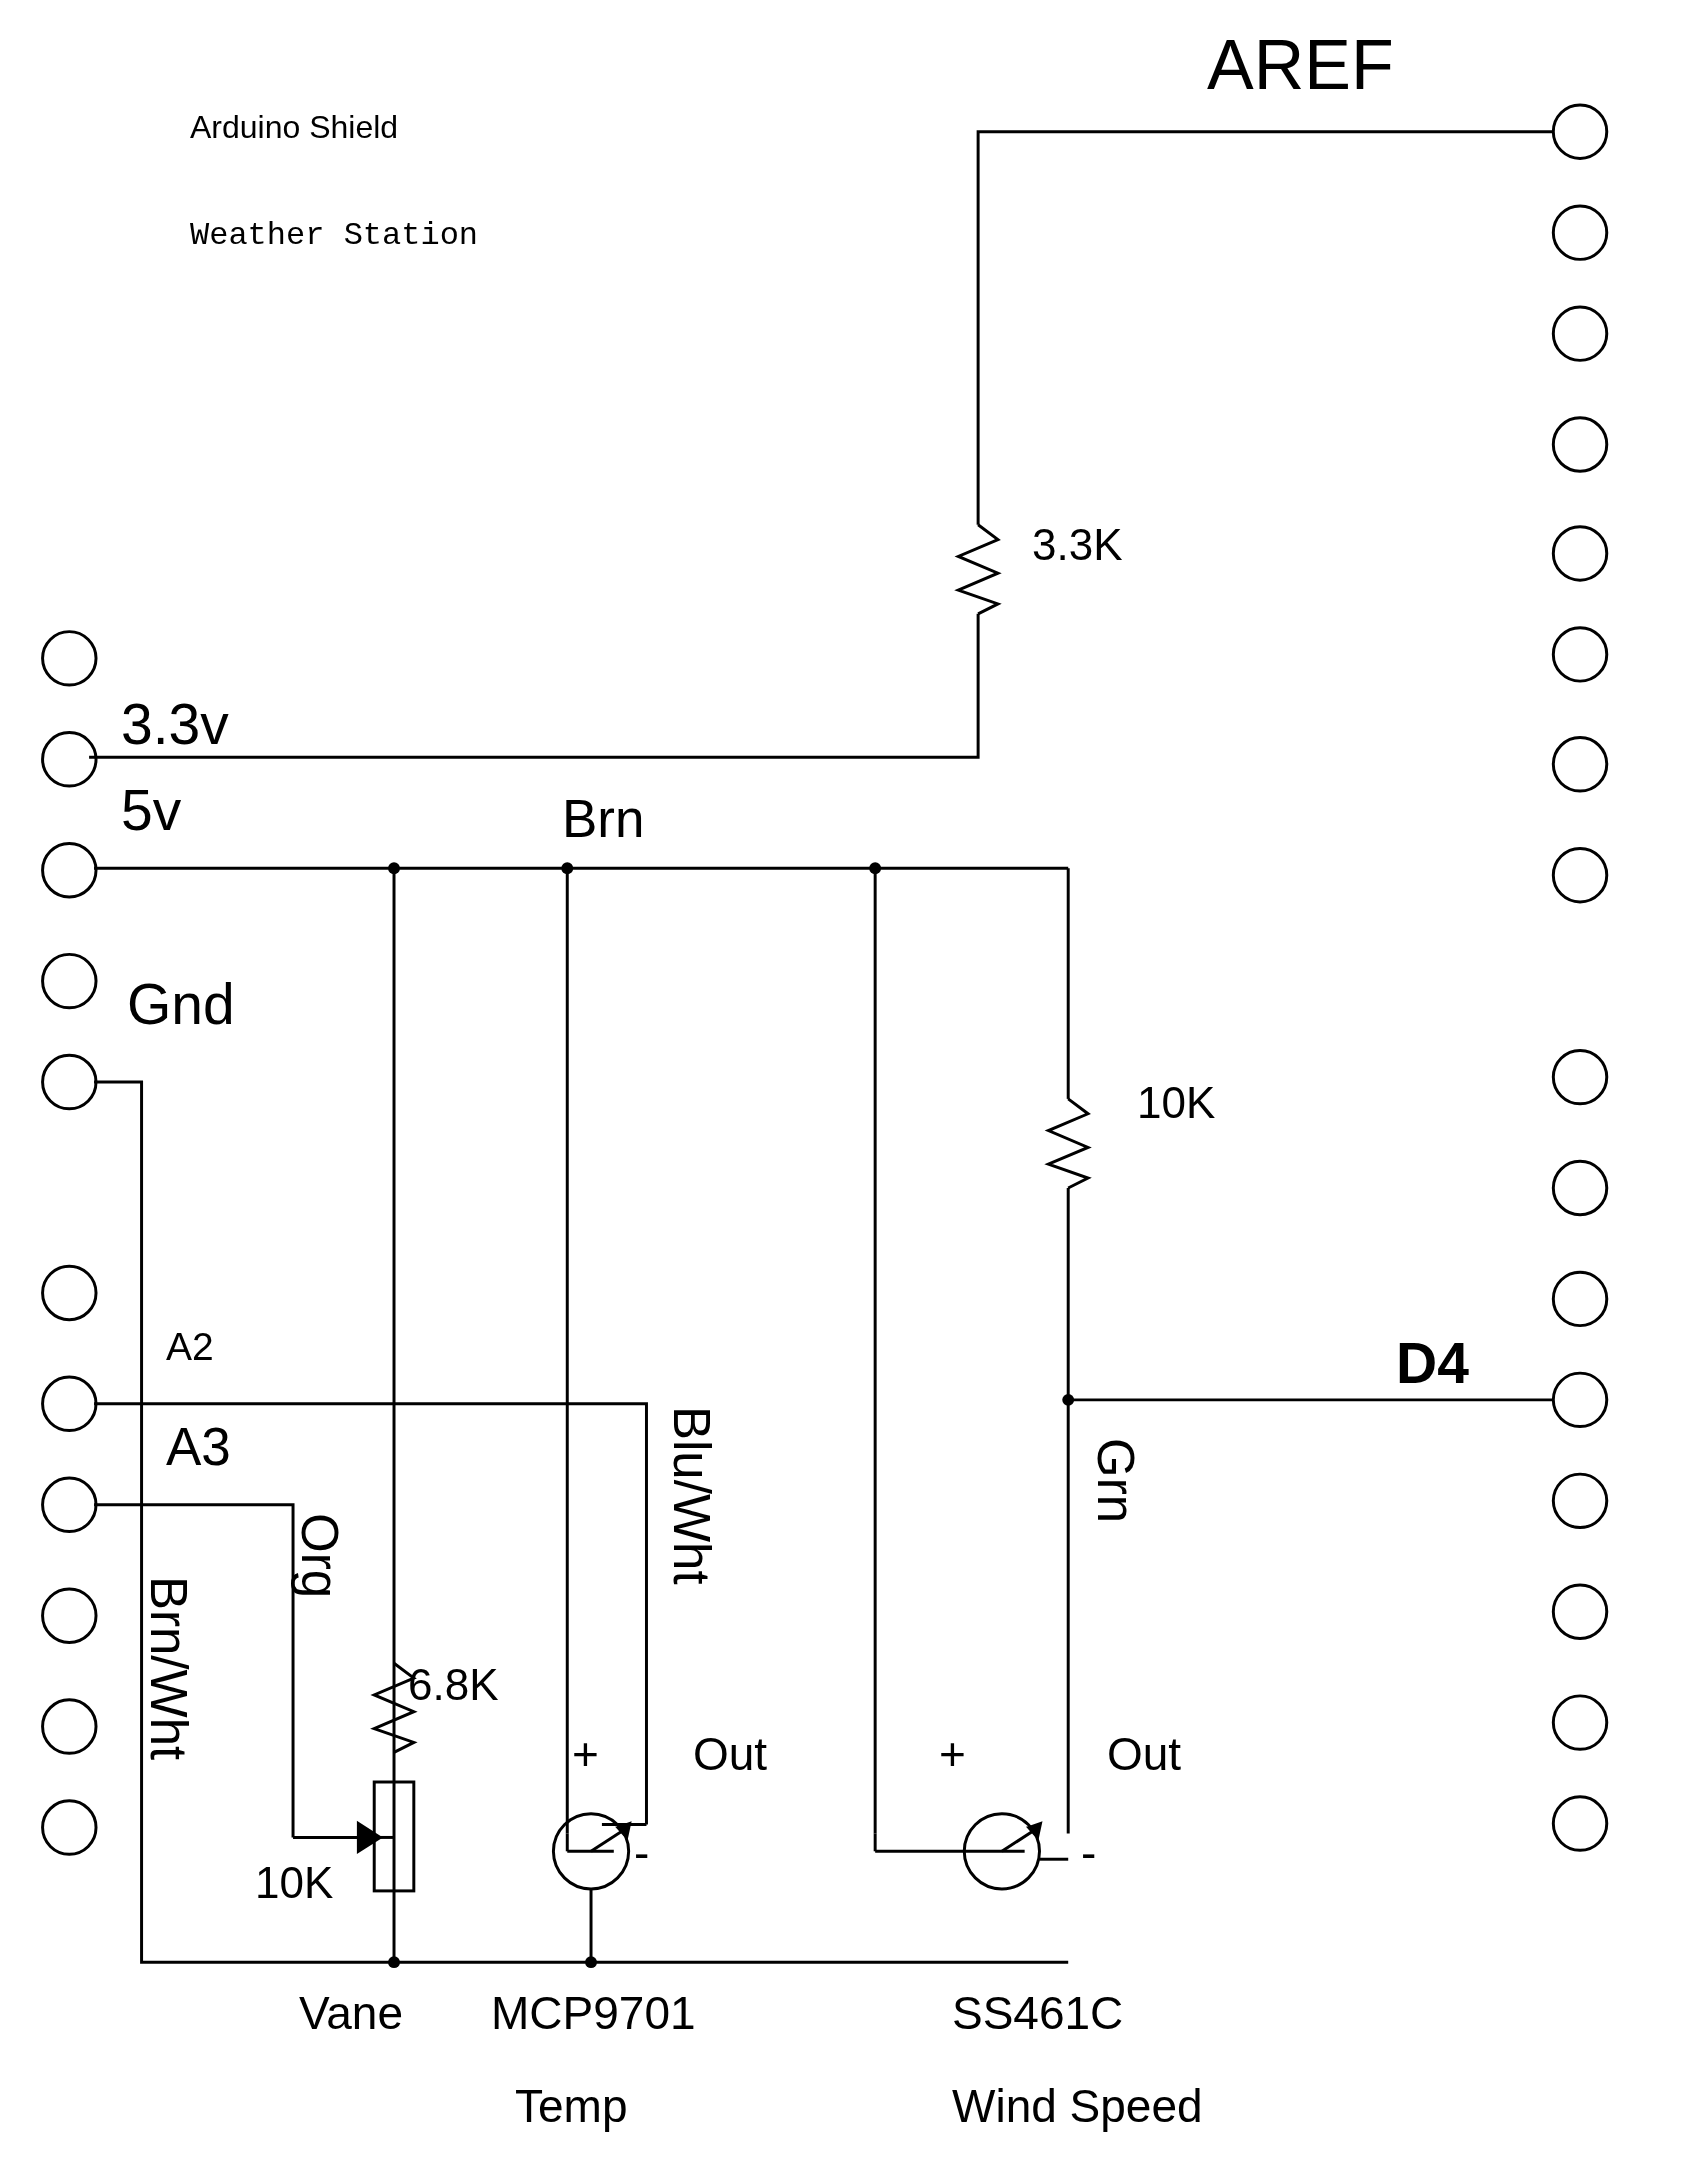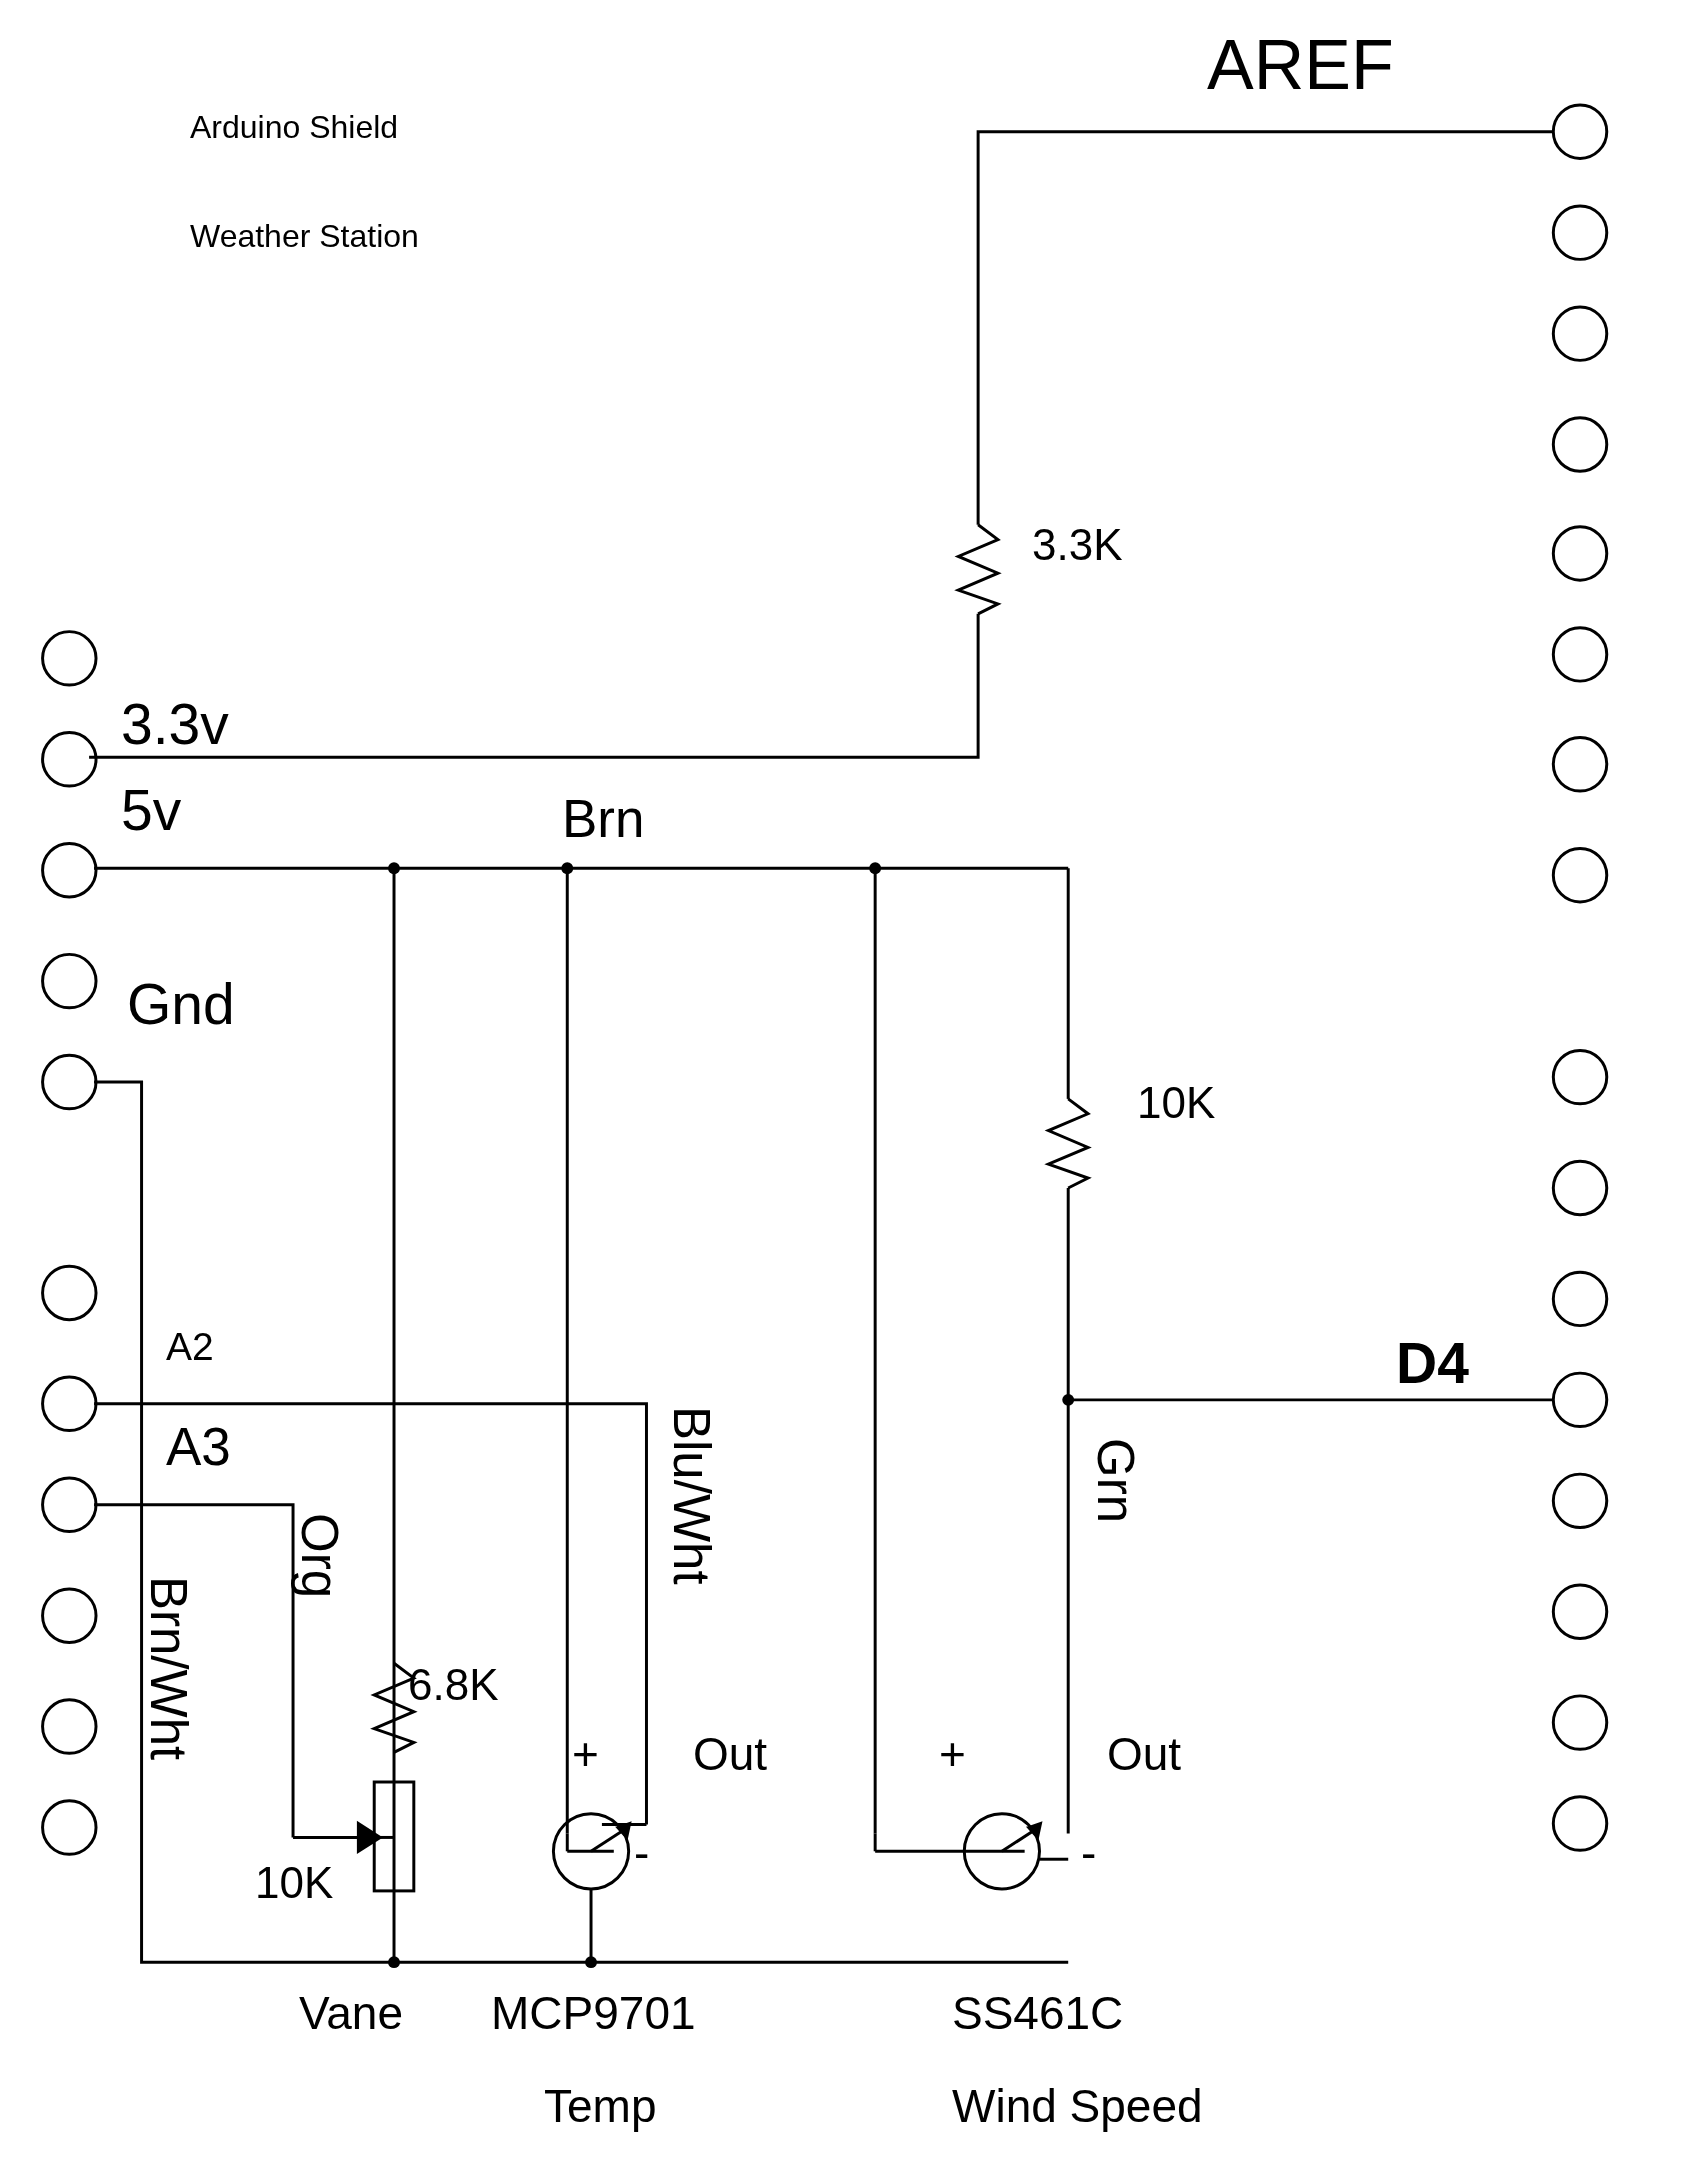--- a/index.html
+++ b/index.html
@@ -164,21 +164,21 @@
         <path d="M884 1870 L1035 1870"></path>
         <path d="M1012 1870 L1049 1846"></path>
         <path d="M1039 1846 L1051 1842 L1048 1856 Z" fill="#000000" stroke="#000000"></path>
         <path d="M1050 1878 L1079 1878"></path>
       </g>
 
     </g>
   </svg>
 
   <div class="lbl title-text" style="left:190px; top:111px;">Arduino Shield</div>
-  <div class="lbl title-text" style="left:190px; top:220px;">Weather Station</div>
+  <div class="lbl title-text" style="left:190px; top:220px;font-family:Liberation Mono, monospace;">Weather Station</div>
 
   <div class="lbl pin-text" style="left:1207px; top:30px; font-size:70px;">AREF</div>
   <div class="lbl pin-text" style="left:1396px; top:1335px; font-size:57px;font-weight:bold;">D4</div>
 
   <div class="lbl pin-text" style="left:121px; top:665px; font-size:57px;margin-top:31px;">3.3v</div>
   <div class="lbl pin-text" style="left:121px; top:782px; font-size:57px;">5v</div>
   <div class="lbl pin-text" style="left:127px; top:976px; font-size:57px;">Gnd</div>
   <div class="lbl pin-text" style="left:166px; top:1327px; font-size:39px;">A2</div>
   <div class="lbl pin-text" style="left:166px; top:1420px; font-size:53px;">A3</div>
 
@@ -197,18 +197,18 @@
   <div class="lbl wire-text" style="left:693px; top:1731px; font-size:46px;">Out</div>
   <div class="lbl wire-text" style="left:1107px; top:1731px; font-size:46px;">Out</div>
 
   <div class="lbl sign-text" style="left:572px; top:1731px; font-size:46px;">+</div>
   <div class="lbl sign-text" style="left:634px; top:1830px; font-size:46px;">-</div>
   <div class="lbl sign-text" style="left:939px; top:1731px; font-size:46px;">+</div>
   <div class="lbl sign-text" style="left:1081px; top:1830px; font-size:46px;">-</div>
 
   <div class="lbl part-text" style="left:299px; top:1990px;">Vane</div>
   <div class="lbl part-text" style="left:491px; top:1990px;">MCP9701</div>
-  <div class="lbl part-text" style="left:515px; top:2083px;margin-left:29px;">Temp</div>
+  <div class="lbl part-text" style="left:515px; top:2083px;">Temp</div>
   <div class="lbl part-text" style="left:952px; top:1990px;">SS461C</div>
   <div class="lbl part-text" style="left:952px; top:2083px;">Wind Speed</div>
 
 </div>
 
 
 </body></html>

